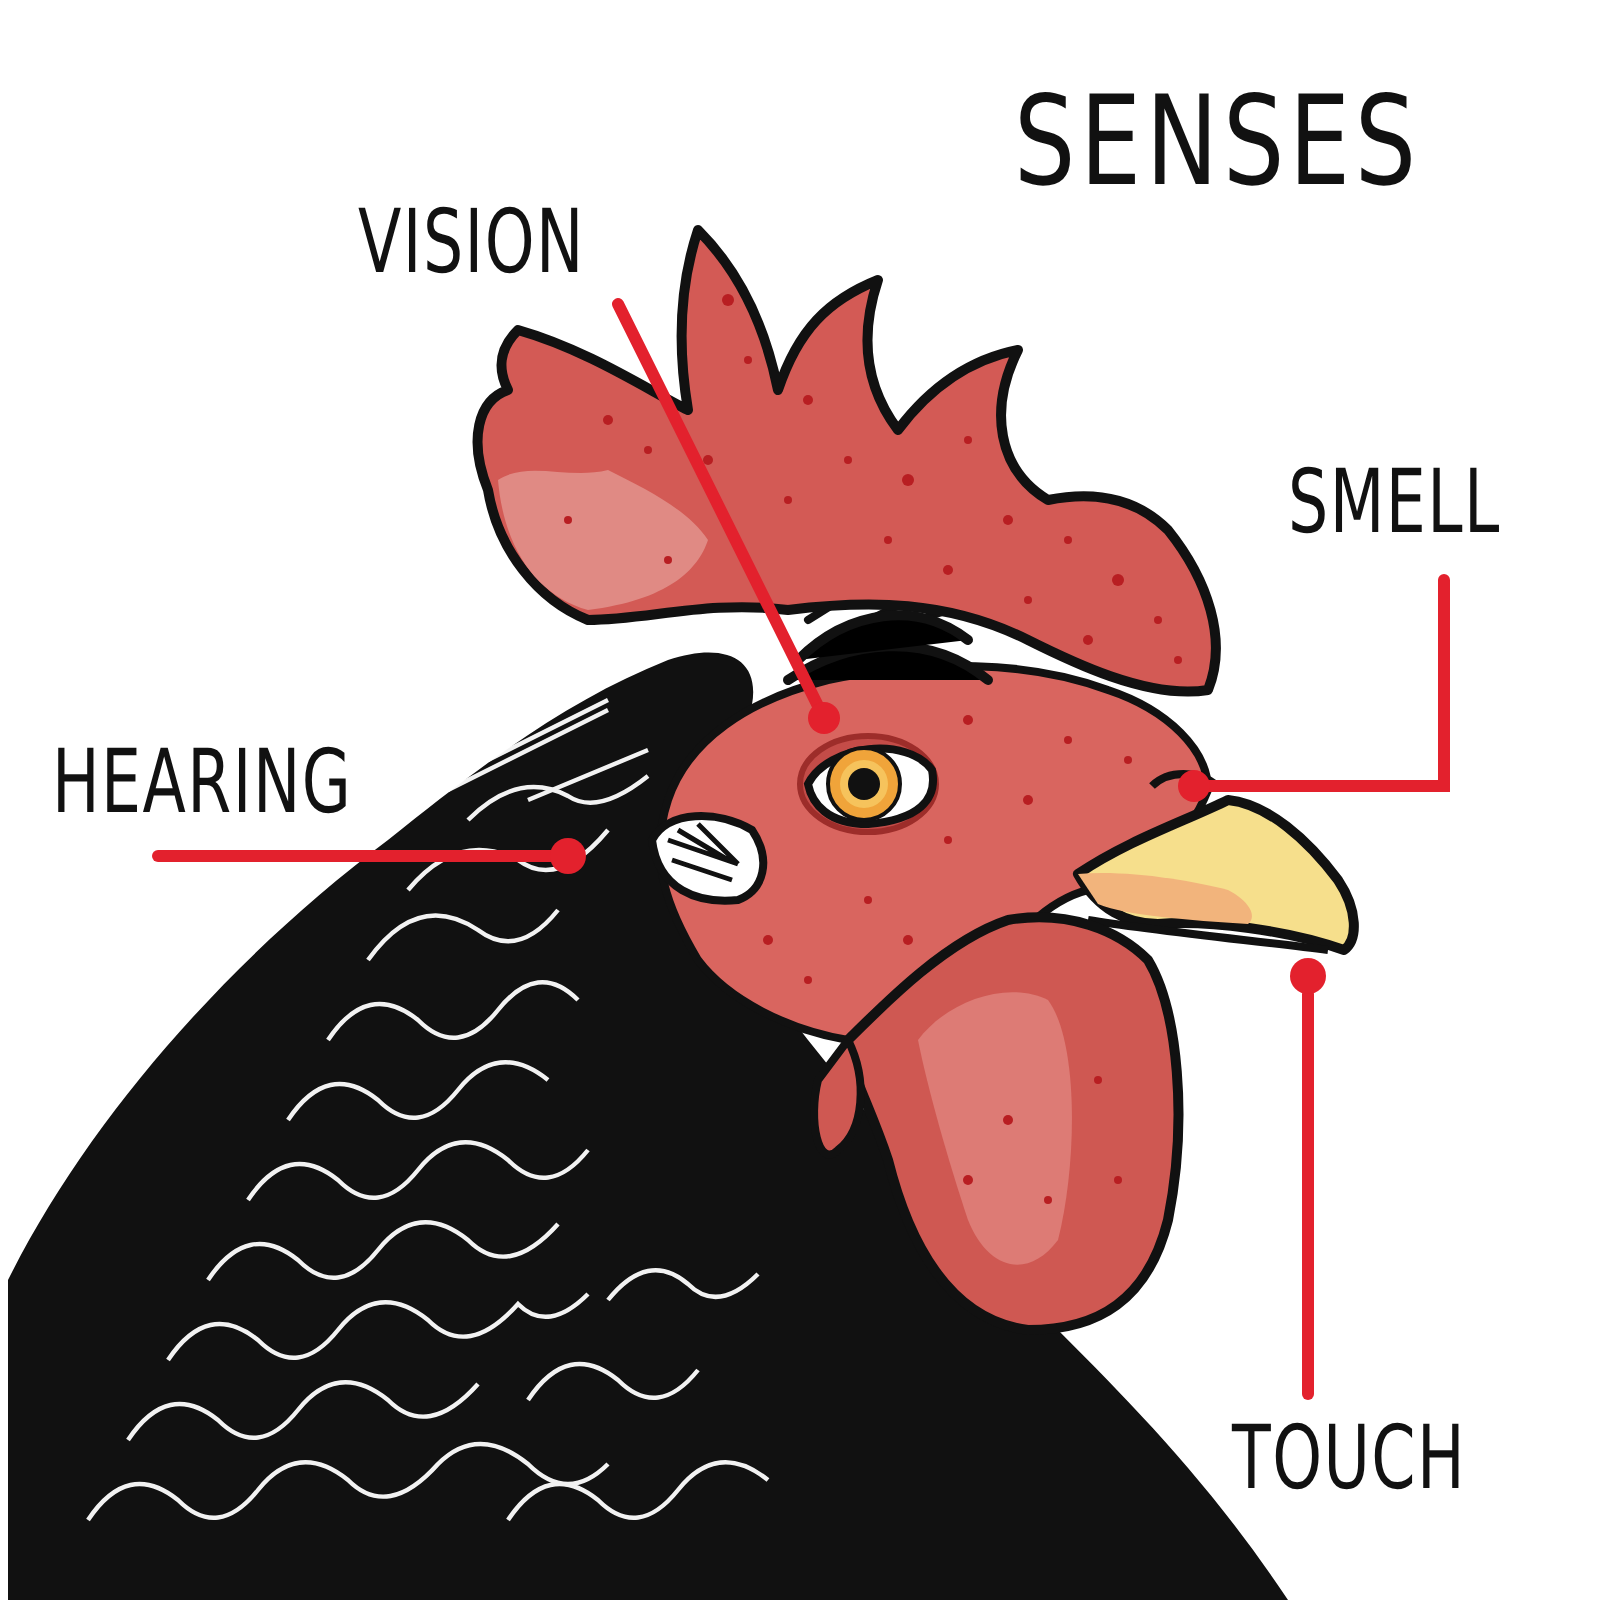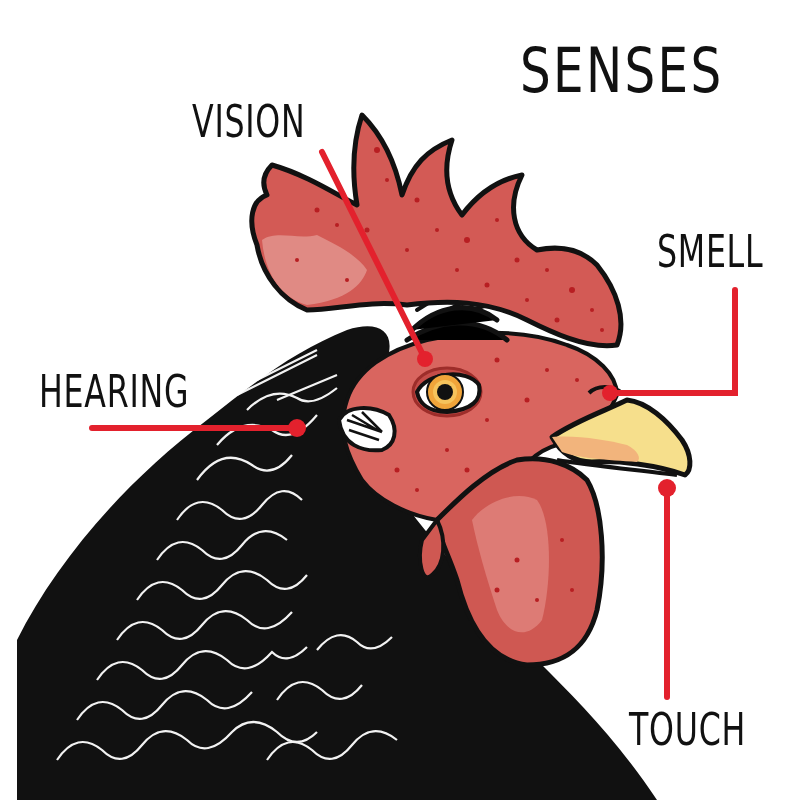--- a/index.html
+++ b/index.html
@@ -1,17 +1,17 @@
 <!DOCTYPE html>
 <html><head>
 <meta charset="utf-8">
 <style>
   html, body { margin:0; padding:0; background:#ffffff; }
   body { width:800px; height:800px; position:relative; overflow:hidden; font-family:"DejaVu Sans Condensed","DejaVu Sans", sans-serif; }
-  .stage { position:absolute; left:17px; top:0; width:632px; height:800px; }
+  .stage { position:absolute; left:4px; top:0; width:632px; height:800px; }
   .label { position:absolute; color:#111; font-family:"DejaVu Sans", sans-serif; letter-spacing:1px; transform-origin:left top; white-space:nowrap; }
   .title { left:503px; top:34px; font-size:62px; font-weight:normal; transform:scaleX(0.78); letter-spacing:3px; }
   .lbl-vision { left:175px; top:96px; font-size:44px; transform:scaleX(0.72); }
   .lbl-hearing { left:22px; top:366px; font-size:44px; transform:scaleX(0.72); }
   .lbl-smell { left:640px; top:226px; font-size:44px; transform:scaleX(0.72); }
   .lbl-touch { left:612px; top:704px; font-size:44px; transform:scaleX(0.72); }
 </style>
 </head>
 <body>
 

